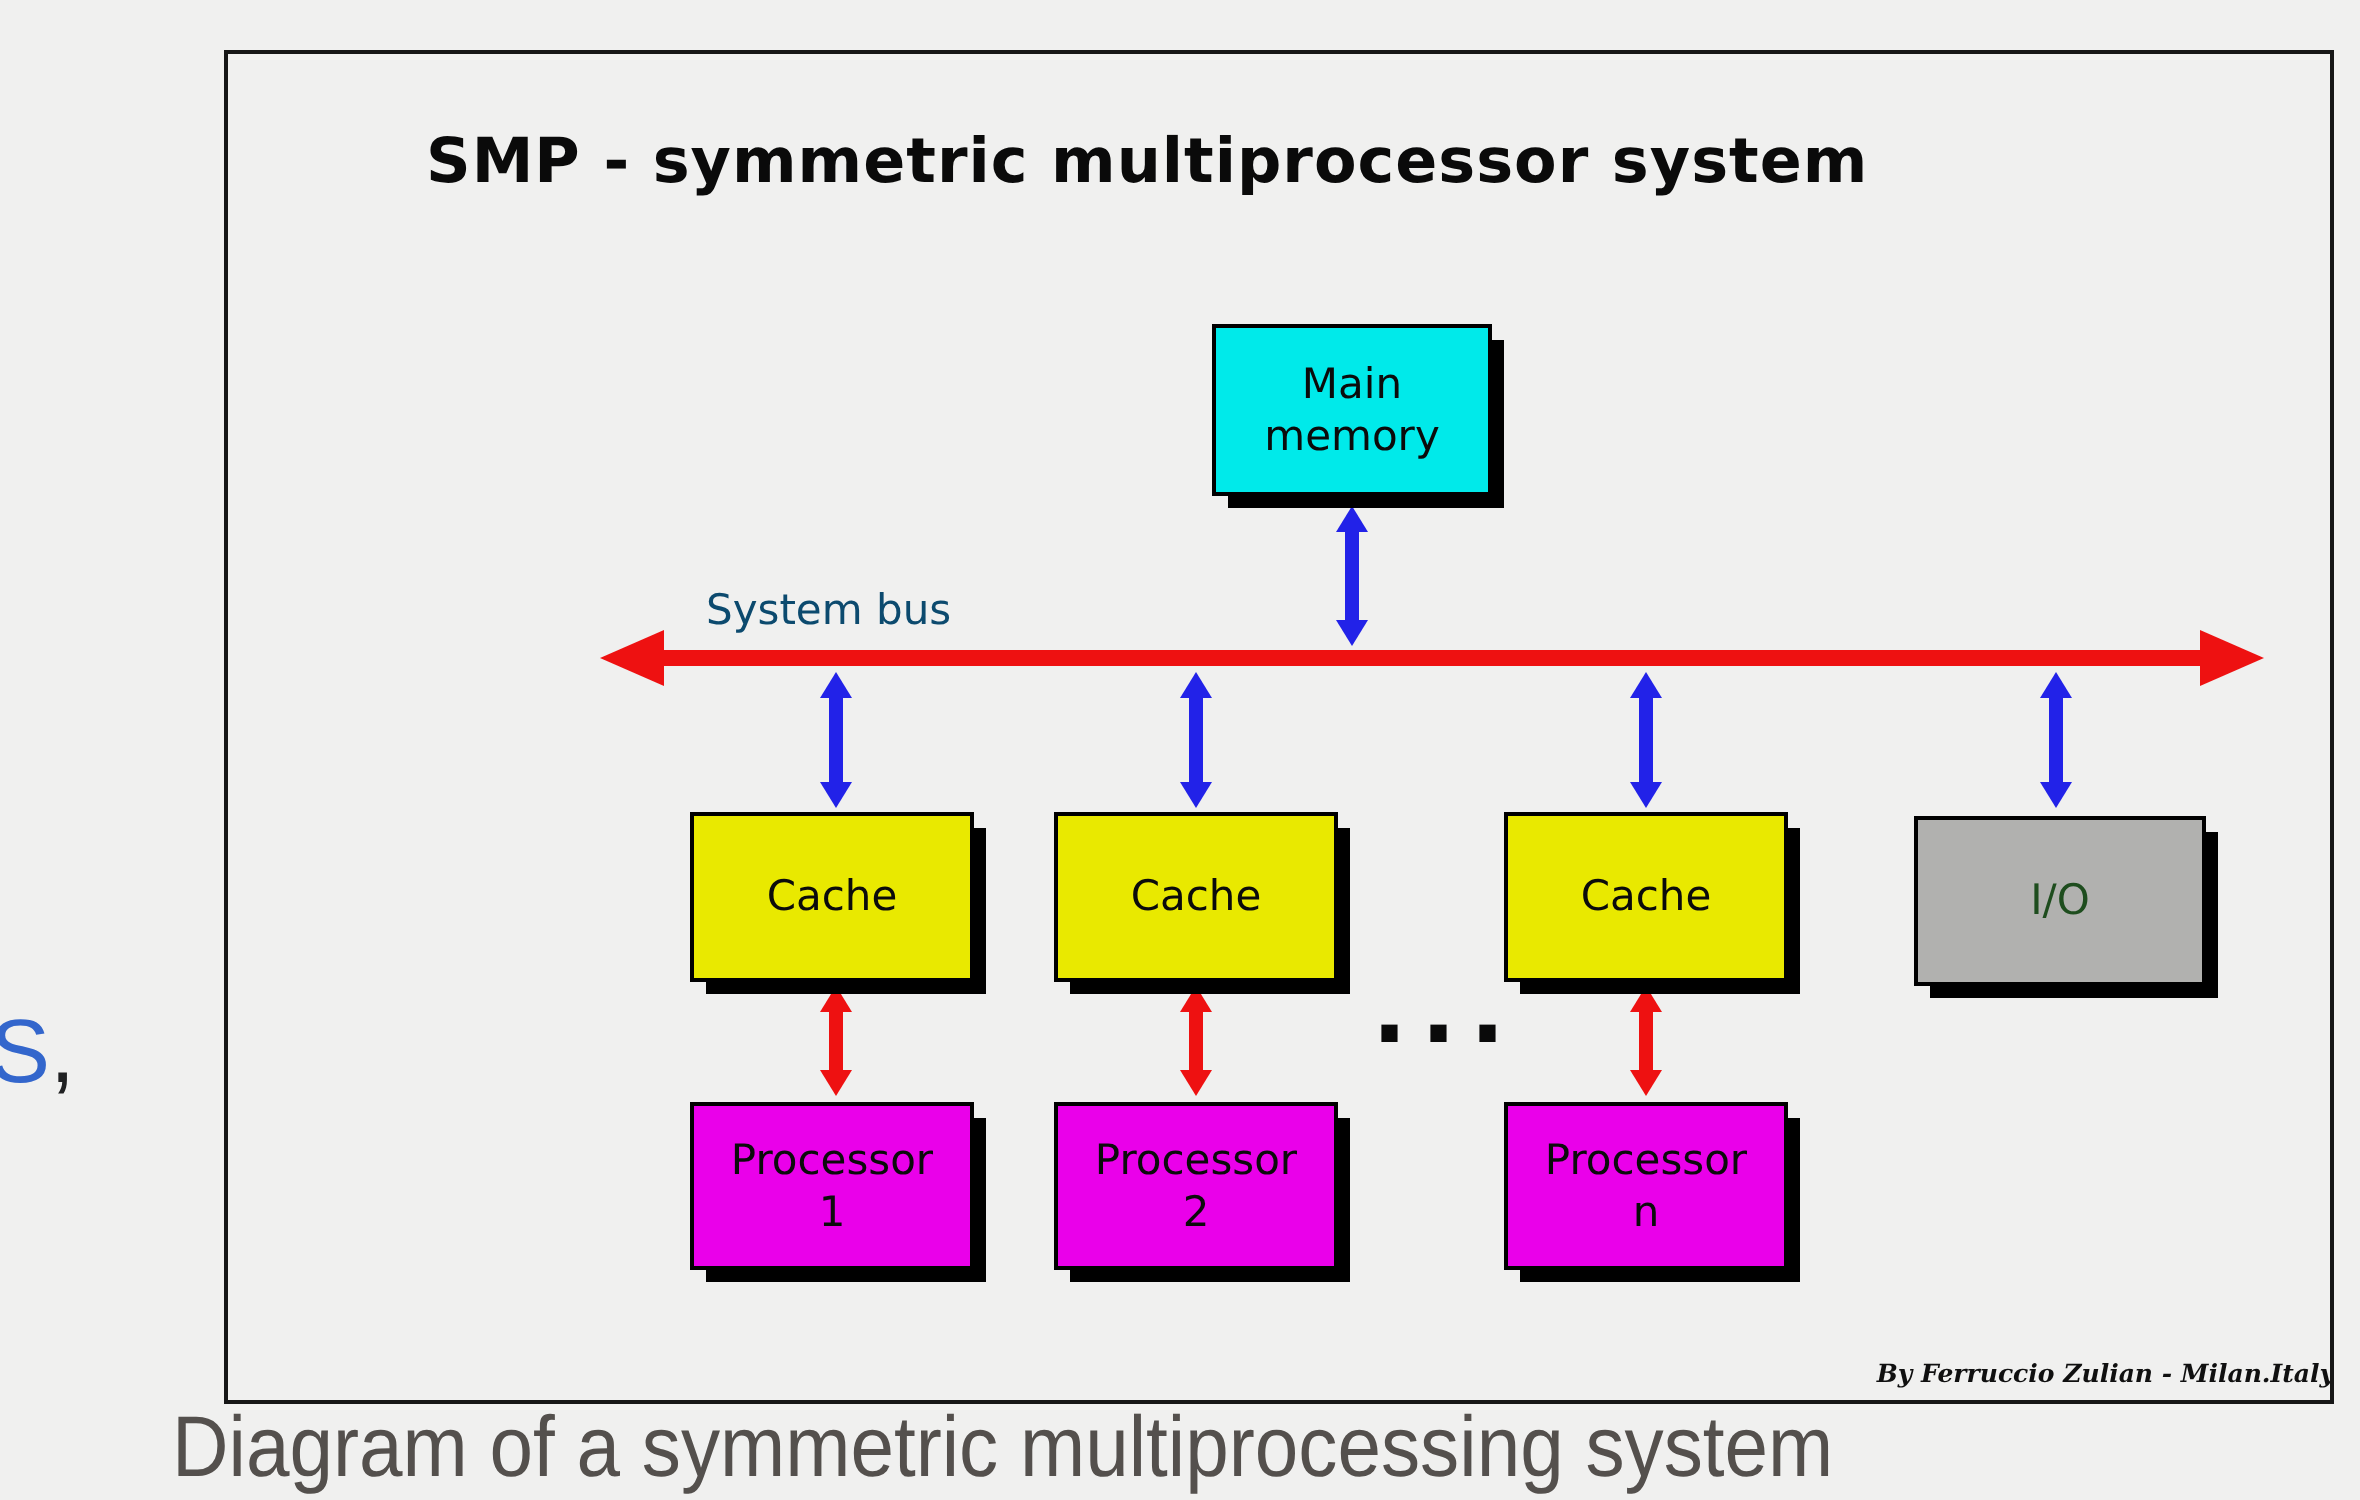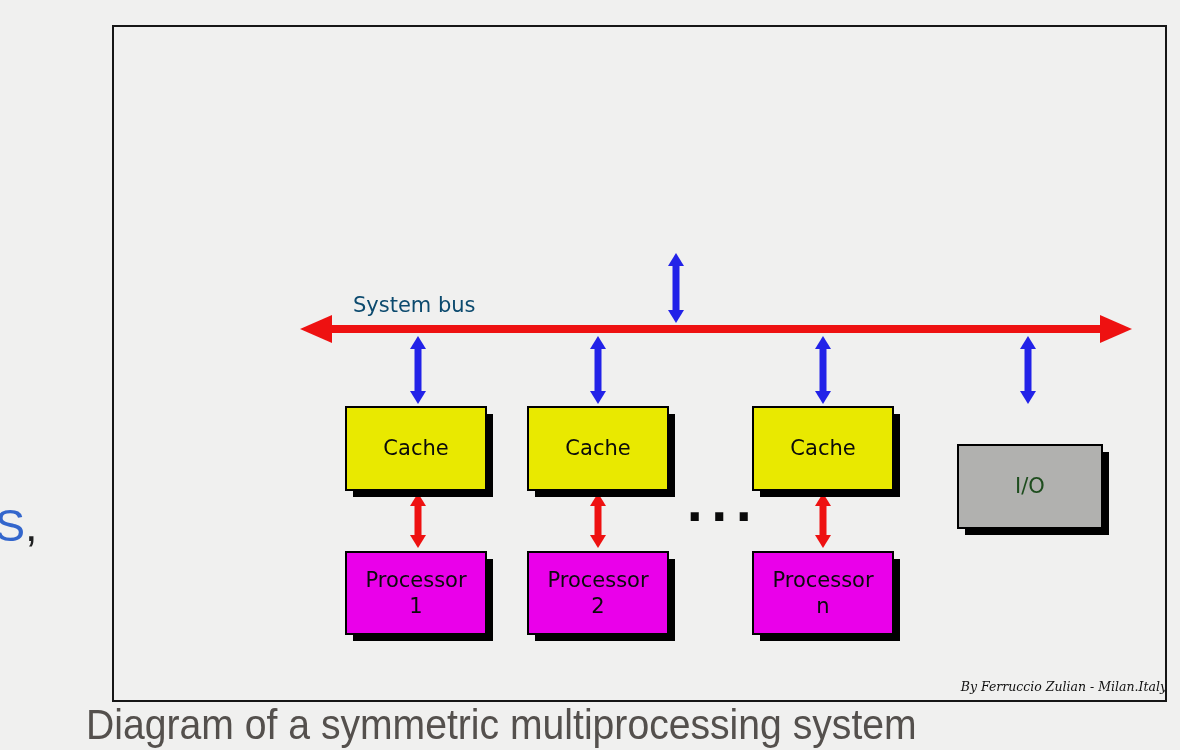--- a/index.html
+++ b/index.html
@@ -43,38 +43,38 @@
     display: flex; flex-direction: column;
     align-items: center; justify-content: center;
     font-size: 21px; line-height: 1.25; color: #0b0b0b;
     text-align: center;
   }
   .box-main-memory { left: 492px; top: 135px; width: 140px; height: 86px; background: var(--main-memory); }
   .box-bus-arbiter { left: 41px;  top: 258px; width: 136px; height: 82px; background: var(--bus-arbiter); }
   .box-cache-1 { left: 231px; top: 379px; width: 142px; height: 85px; background: var(--cache); }
   .box-cache-2 { left: 413px; top: 379px; width: 142px; height: 85px; background: var(--cache); }
   .box-cache-3 { left: 638px; top: 379px; width: 142px; height: 85px; background: var(--cache); }
-  .box-io      { left: 843px; top: 381px; width: 146px; height: 85px; background: var(--io-fill); color: var(--io-text); margin-top: 36px; }
+  .box-io      { left: 843px; top: 381px; width: 146px; height: 85px; background: var(--io-fill); color: var(--io-text); }
   .box-proc-1  { left: 231px; top: 524px; width: 142px; height: 84px; background: var(--processor); }
   .box-proc-2  { left: 413px; top: 524px; width: 142px; height: 84px; background: var(--processor); }
   .box-proc-n  { left: 638px; top: 524px; width: 142px; height: 84px; background: var(--processor); }
 
   .bus-label {
     position: absolute; left: 239px; top: 266px;
     font-size: 21px; color: #0c4a6e; white-space: nowrap;
   }
   .ellipsis {
     position: absolute; left: 572px; top: 455px;
     font-size: 46px; font-weight: bold; letter-spacing: 7px;
     color: #0a0a0a; line-height: 1;
   }
   .attribution {
     position: absolute; right: -2px; top: 652px;
     font-family: "DejaVu Serif", "Liberation Serif", serif;
-    font-style: italic; font-weight: normal;
+    font-style: italic; font-weight: bold;
     font-size: 12.5px; color: #101010; white-space: nowrap;
   }
 
   .caption {
     position: absolute; left: 86px; top: 700px;
     font-size: 43px; line-height: 1.15;
     color: var(--caption-text, #54504d);
     font-family: "Liberation Sans", sans-serif;
     transform: scaleX(0.91); transform-origin: left top;
     white-space: nowrap;
@@ -82,20 +82,21 @@
 </style>
 </head>
 <body>
 
 <div class="page">
 
   <div class="clipped-text"><span class="link">S</span><span class="comma">,</span></div>
 
   <figure class="figure">
 
+    <div class="fig-title">SMP - symmetric multiprocessor system</div>
 
     <svg class="arrows" viewBox="0 0 1051 673" xmlns="http://www.w3.org/2000/svg">
 
       <g>
         <line x1="208" y1="302" x2="998" y2="302" stroke="var(--bus-red)" stroke-width="8"></line>
         <polygon points="186,302 218,288 218,316" fill="var(--bus-red)"></polygon>
         <polygon points="1018,302 986,288 986,316" fill="var(--bus-red)"></polygon>
       </g>
 
       <g>
@@ -137,20 +138,24 @@
       </g>
       <g>
         <line x1="709" y1="477" x2="709" y2="510" stroke="var(--bus-red)" stroke-width="7"></line>
         <polygon points="709,466 701,479 717,479" fill="var(--bus-red)"></polygon>
         <polygon points="709,521 701,508 717,508" fill="var(--bus-red)"></polygon>
       </g>
     </svg>
 
     <div class="bus-label">System bus</div>
 
+    <div class="box box-main-memory">
+      <div>Main</div>
+      <div>memory</div>
+    </div>
 
 
     <div class="box box-cache-1">
       <div>Cache</div>
     </div>
     <div class="box box-cache-2">
       <div>Cache</div>
     </div>
     <div class="box box-cache-3">
       <div>Cache</div>

